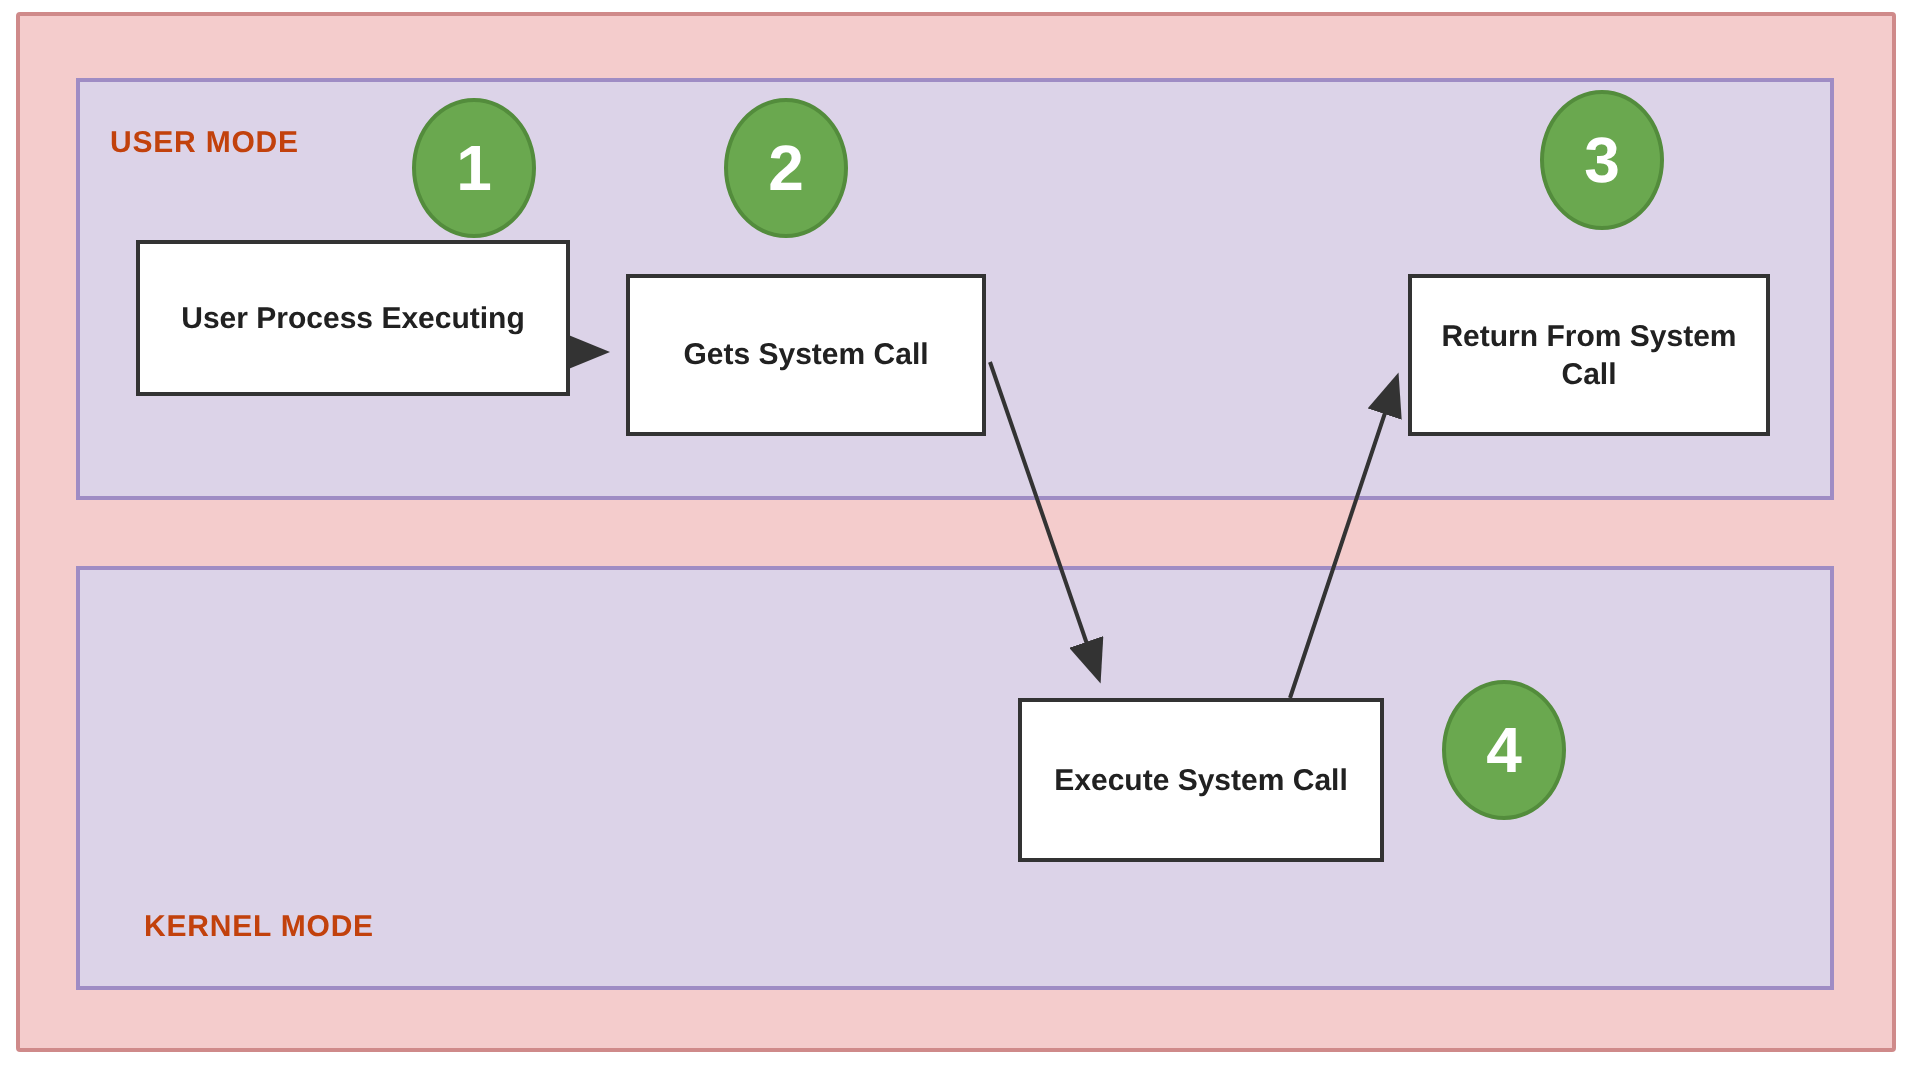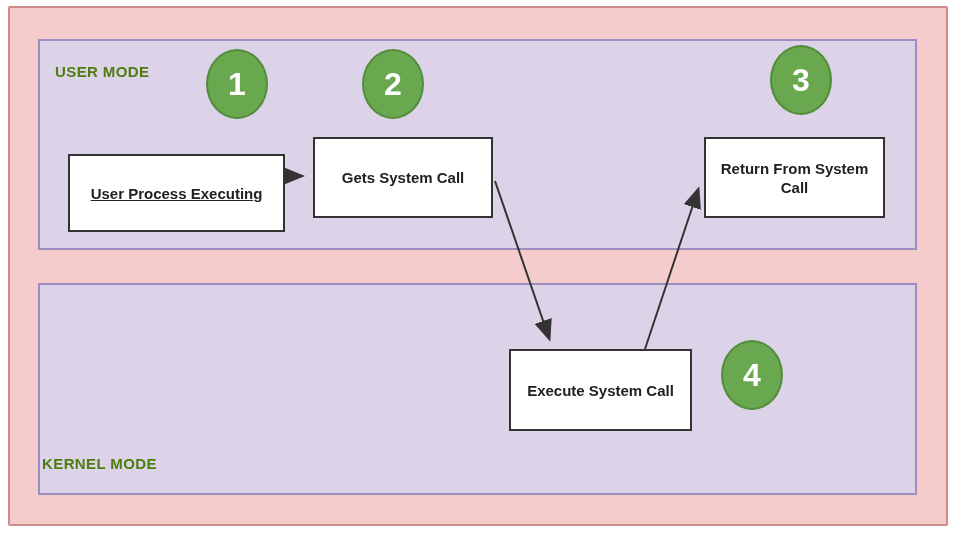--- a/index.html
+++ b/index.html
@@ -26,41 +26,41 @@
     border: 2px solid #9f8cc4;
     box-sizing: border-box;
   }
   .region-user   { left: 38px; top: 39px;  width: 879px; height: 211px; }
   .region-kernel { left: 38px; top: 283px; width: 879px; height: 212px; }
   .region-label {
     position: absolute;
     font-weight: bold;
     font-size: 15px;
     letter-spacing: 0.4px;
-    color: #4d7c0f;
+    color: #c2410c;
     white-space: nowrap;
   }
   .label-user   { left: 55px; top: 63px; }
-  .label-kernel { left: 42px; top: 455px; }
+  .label-kernel { left: 72px; top: 455px; }
   .node {
     position: absolute;
     background: #ffffff;
     border: 2px solid #333333;
     box-sizing: border-box;
     display: flex;
     align-items: center;
     justify-content: center;
     text-align: center;
     font-weight: bold;
     font-size: 15px;
     line-height: 19px;
     color: #212121;
     padding: 4px 14px;
   }
-  .node-1 { left: 68px;  top: 154px; width: 217px; height: 78px; text-decoration: underline; }
+  .node-1 { left: 68px;  top: 120px; width: 217px; height: 78px; }
   .node-2 { left: 313px; top: 137px; width: 180px; height: 81px; }
   .node-3 { left: 704px; top: 137px; width: 181px; height: 81px; }
   .node-4 { left: 509px; top: 349px; width: 183px; height: 82px; }
   .badge {
     position: absolute;
     width: 62px; height: 70px;
     background: #6aa84f;
     border: 2px solid #538c3c;
     border-radius: 50%;
     box-sizing: border-box;

